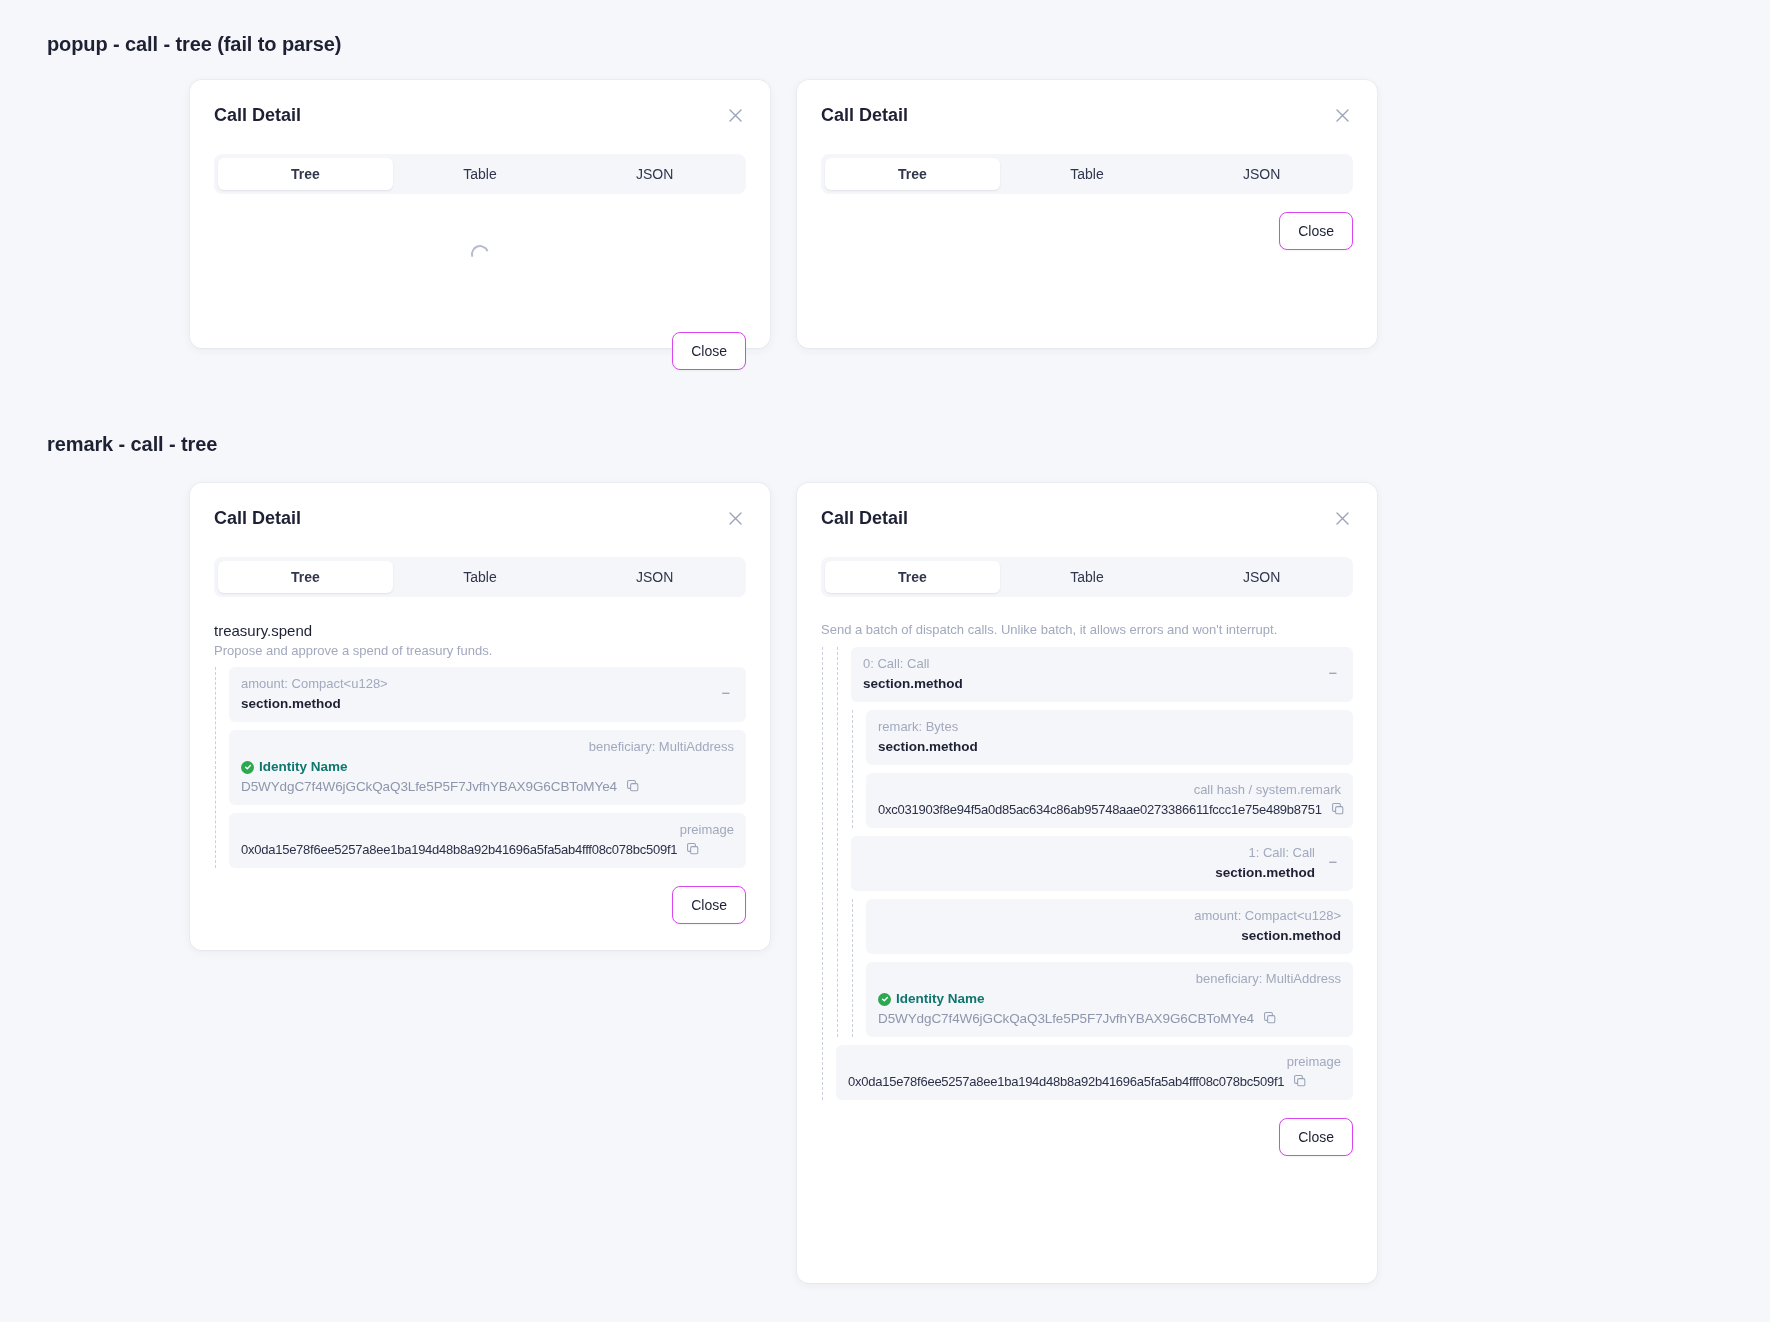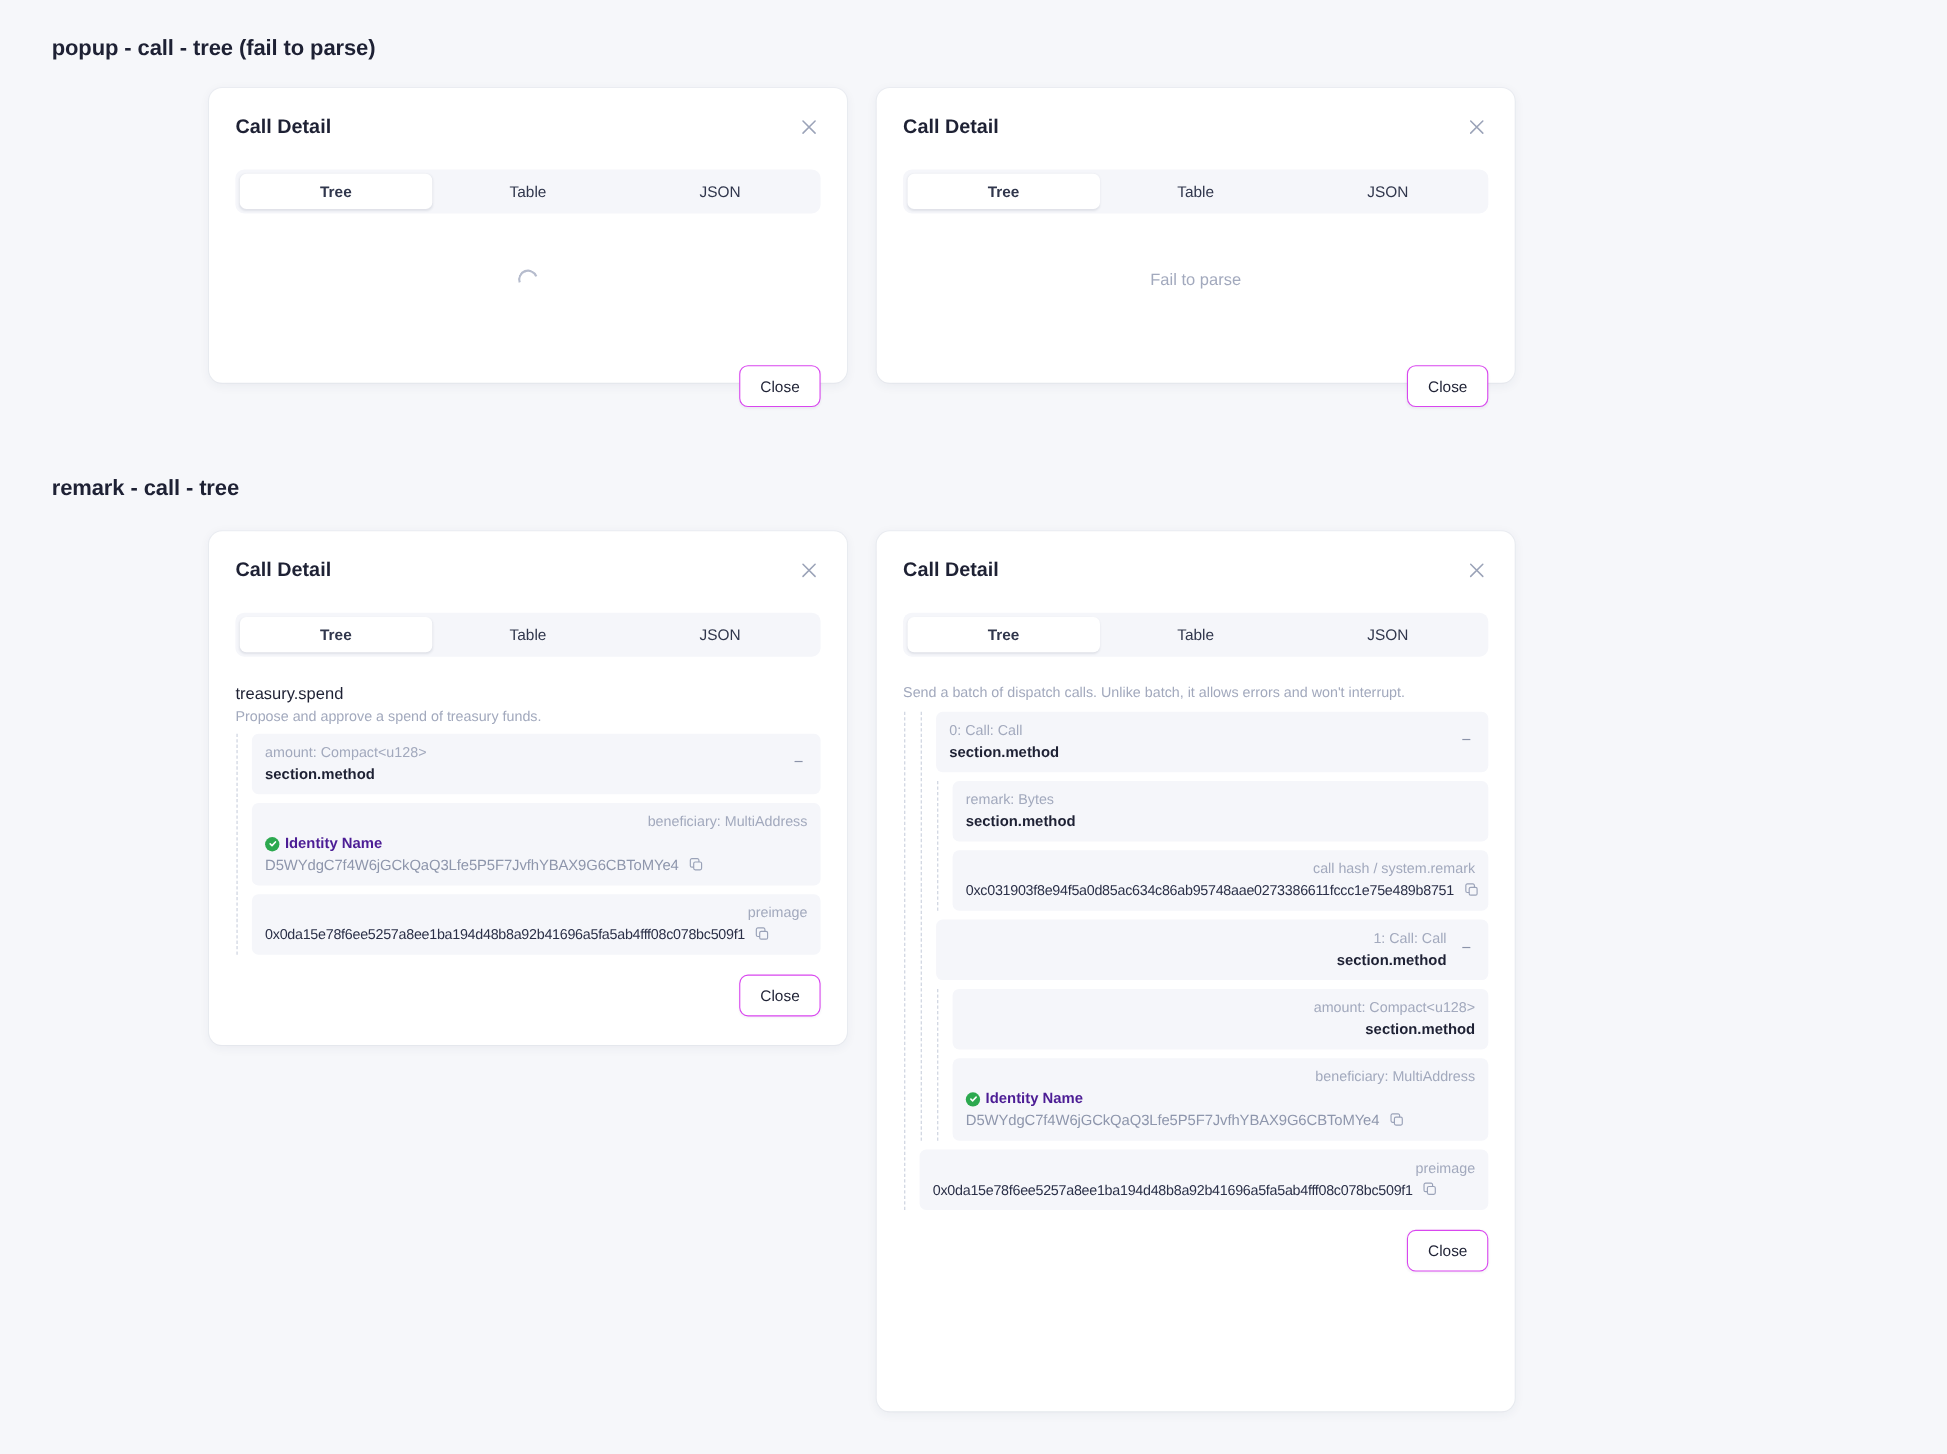--- a/index.html
+++ b/index.html
@@ -180,21 +180,21 @@
   }
   .ident {
     display:flex;
     align-items:center;
     gap:5px;
     margin-top:2px;
   }
   .ident-name {
     font-size:13.5px;
     font-weight:bold;
-    color:#4c1d95;
+    color:#0f766e;
     line-height:18px;
   }
   .check {
     width:13px; height:13px;
     border-radius:50%;
     background:#2ca94f;
     display:inline-flex;
     align-items:center;
     justify-content:center;
     flex:0 0 auto;
@@ -265,23 +265,20 @@
         </svg>
       </div>
     </div>
 
     <div class="tabs">
       <div class="tab active">Tree</div>
       <div class="tab">Table</div>
       <div class="tab">JSON</div>
     </div>
 
-    <div class="state-box">
-      <div class="fail-text">Fail to parse</div>
-    </div>
 
     <div class="card-foot">
       <button class="btn-close">Close</button>
     </div>
   </div>
 
   <h2 class="section-title title-2">remark - call - tree</h2>
 
   <div class="card" style="left:190px; top:483px; width:580px; height:467px;">
     <div class="card-head">

